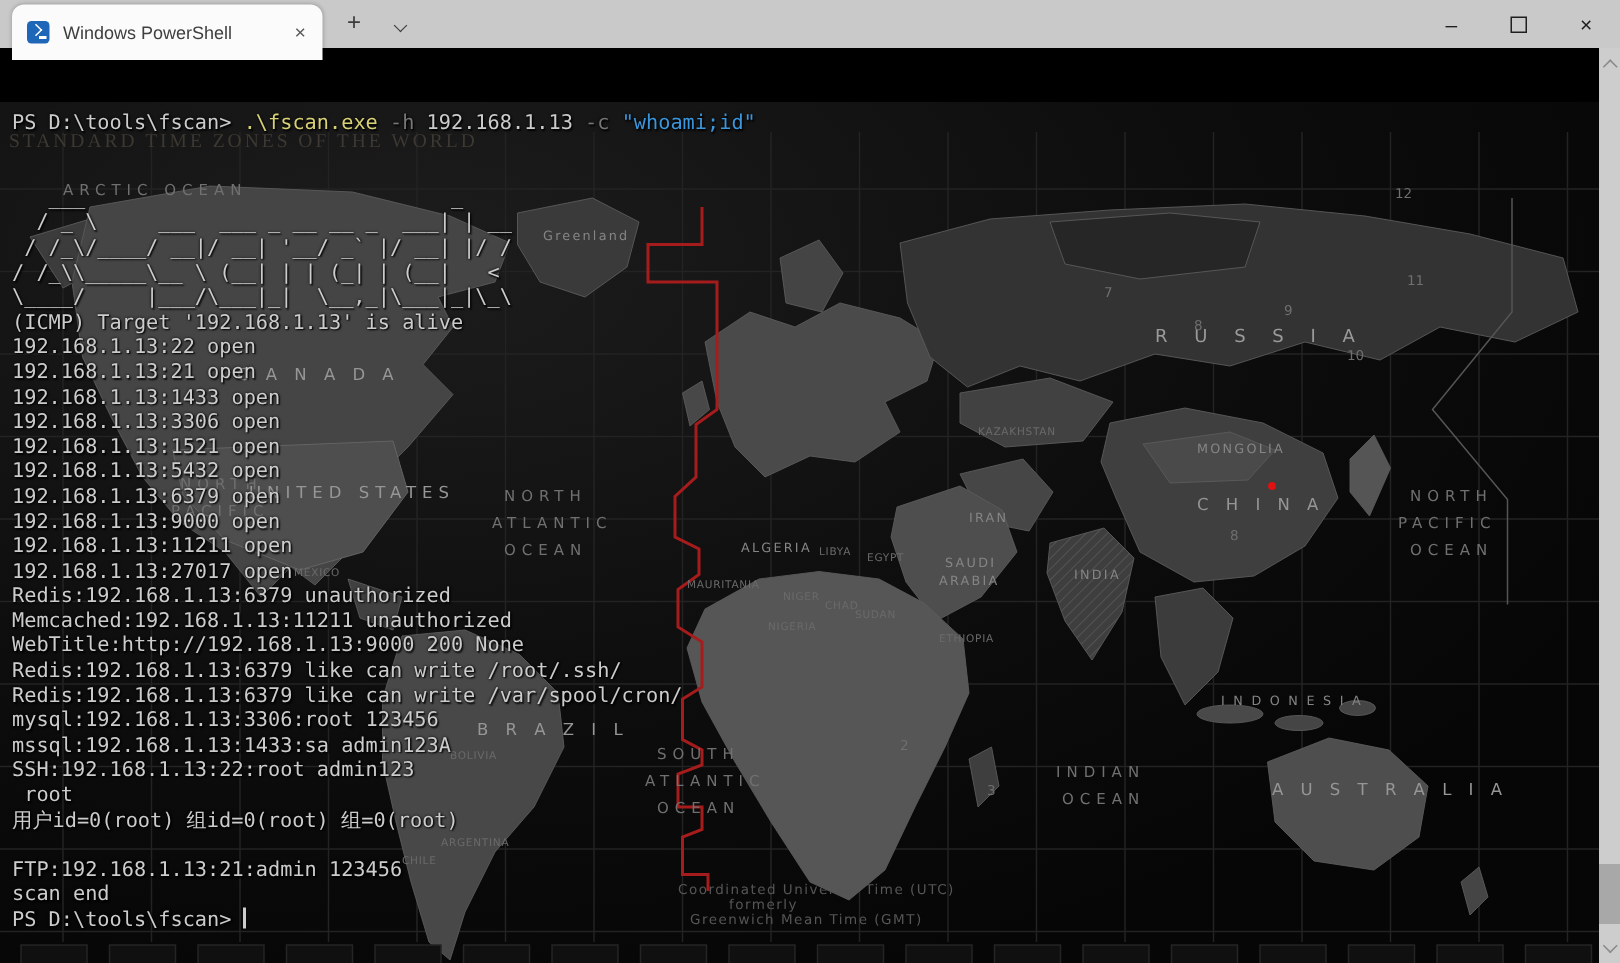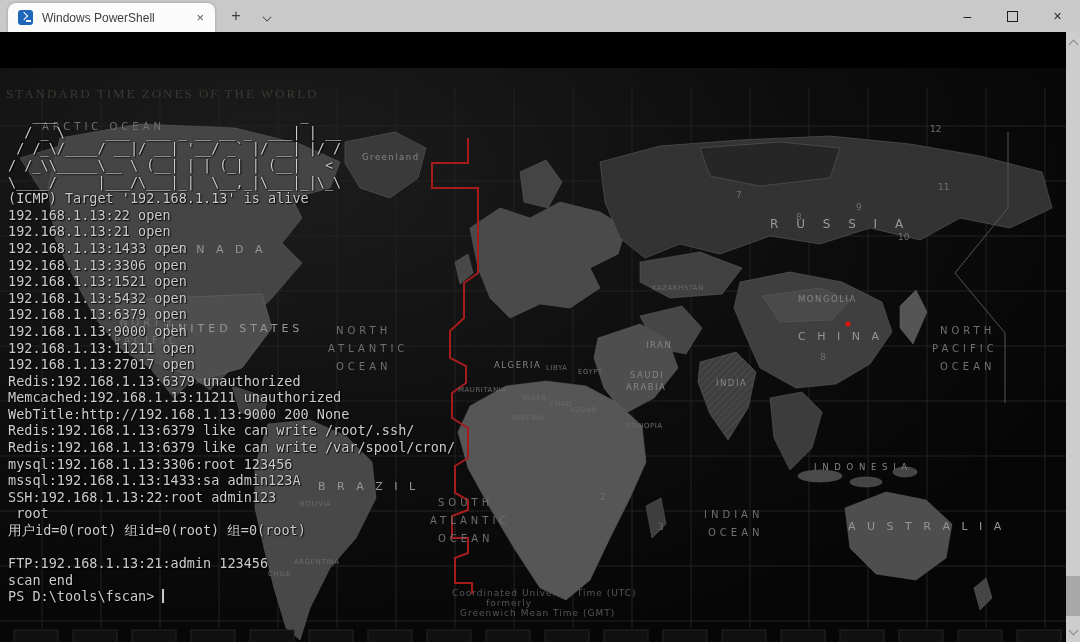--- a/index.html
+++ b/index.html
@@ -1,21 +1,21 @@
 <!DOCTYPE html>
 <html><head>
 <meta charset="utf-8">
 <style>
   * { margin:0; padding:0; box-sizing:border-box; }
   html,body { width:1080px; height:642px; overflow:hidden; background:#000; }
   body { font-family:"Liberation Sans", sans-serif; position:relative; }
 
   
   .titlebar { position:absolute; left:0; top:0; width:1080px; height:32px; background:#c9c9c9; display:flex; align-items:flex-end; }
-  .tab { position:absolute; left:8px; top:3px; width:207px; height:29px; background:#fbfbfb; border-radius:8px 8px 0 0; display:flex; align-items:center; padding:0 8px 0 10px; box-shadow:0 0 3px rgba(0,0,0,.25); }
+  .tab { position:absolute; left:8px; top:3px; width:207px; height:37px; background:#fbfbfb; border-radius:8px 8px 0 0; display:flex; align-items:center; padding:0 8px 0 10px; box-shadow:0 0 3px rgba(0,0,0,.25); }
   .ps-icon { width:15px; height:15px; background:#1e66b8; border-radius:3px; position:relative; flex:0 0 auto; }
   .ps-icon:before { content:""; position:absolute; left:3px; top:3px; width:5px; height:5px; border-right:1.6px solid #fff; border-bottom:1.6px solid #fff; transform:rotate(-45deg); }
   .ps-icon:after { content:""; position:absolute; right:2px; bottom:3px; width:5px; height:1.6px; background:#fff; }
   .tab-label { font-size:12px; color:#3f3f3f; margin-left:9px; flex:1 1 auto; white-space:nowrap; overflow:hidden; }
   .tab-close { font-size:13px; color:#5a5a5a; padding:0 3px; cursor:default; }
   .bar-btn { position:absolute; top:0; height:32px; display:flex; align-items:center; justify-content:center; color:#3c3c3c; }
   .newtab { left:222px; width:28px; font-size:16px; font-weight:400; }
   .tab-dd { left:254px; width:26px; }
   .chev { width:9px; height:9px; position:relative; }
   .chev:before { content:""; position:absolute; left:0; top:1px; width:7px; height:7px; border-right:1.4px solid #3c3c3c; border-bottom:1.4px solid #3c3c3c; transform:rotate(45deg) scale(.8); }
@@ -228,20 +228,21 @@
           <text x="938" y="122" class="ml-num">11</text>
           <text x="930" y="64" class="ml-num">12</text>
           <text x="820" y="292" class="ml-num">8</text>
           <text x="658" y="462" class="ml-num">3</text>
           <text x="600" y="432" class="ml-num">2</text>
         </g>
     </svg>
   </div>
 
   <div class="term-text">
+    <div class="cmdline" id="cmdline"><span class="">PS D:\tools\fscan&gt; </span><span class="seg-cmd">.\fscan.exe </span><span class="seg-param">-h </span><span class="">192.168.1.13 </span><span class="seg-param">-c </span><span class="seg-str">"whoami;id"</span></div>
     <pre class="banner" id="banner">   ___                              _
   / _ \     ___  ___ _ __ __ _  ___| | __
  / /_\/____/ __|/ __| '__/ _` |/ __| |/ /
 / /_\\_____\__ \ (__| | | (_| | (__|   &lt;
 \____/     |___/\___|_|  \__,_|\___|_|\_\</pre>
     <pre class="output" id="output">(ICMP) Target '192.168.1.13' is alive
 192.168.1.13:22 open
 192.168.1.13:21 open
 192.168.1.13:1433 open
 192.168.1.13:3306 open

